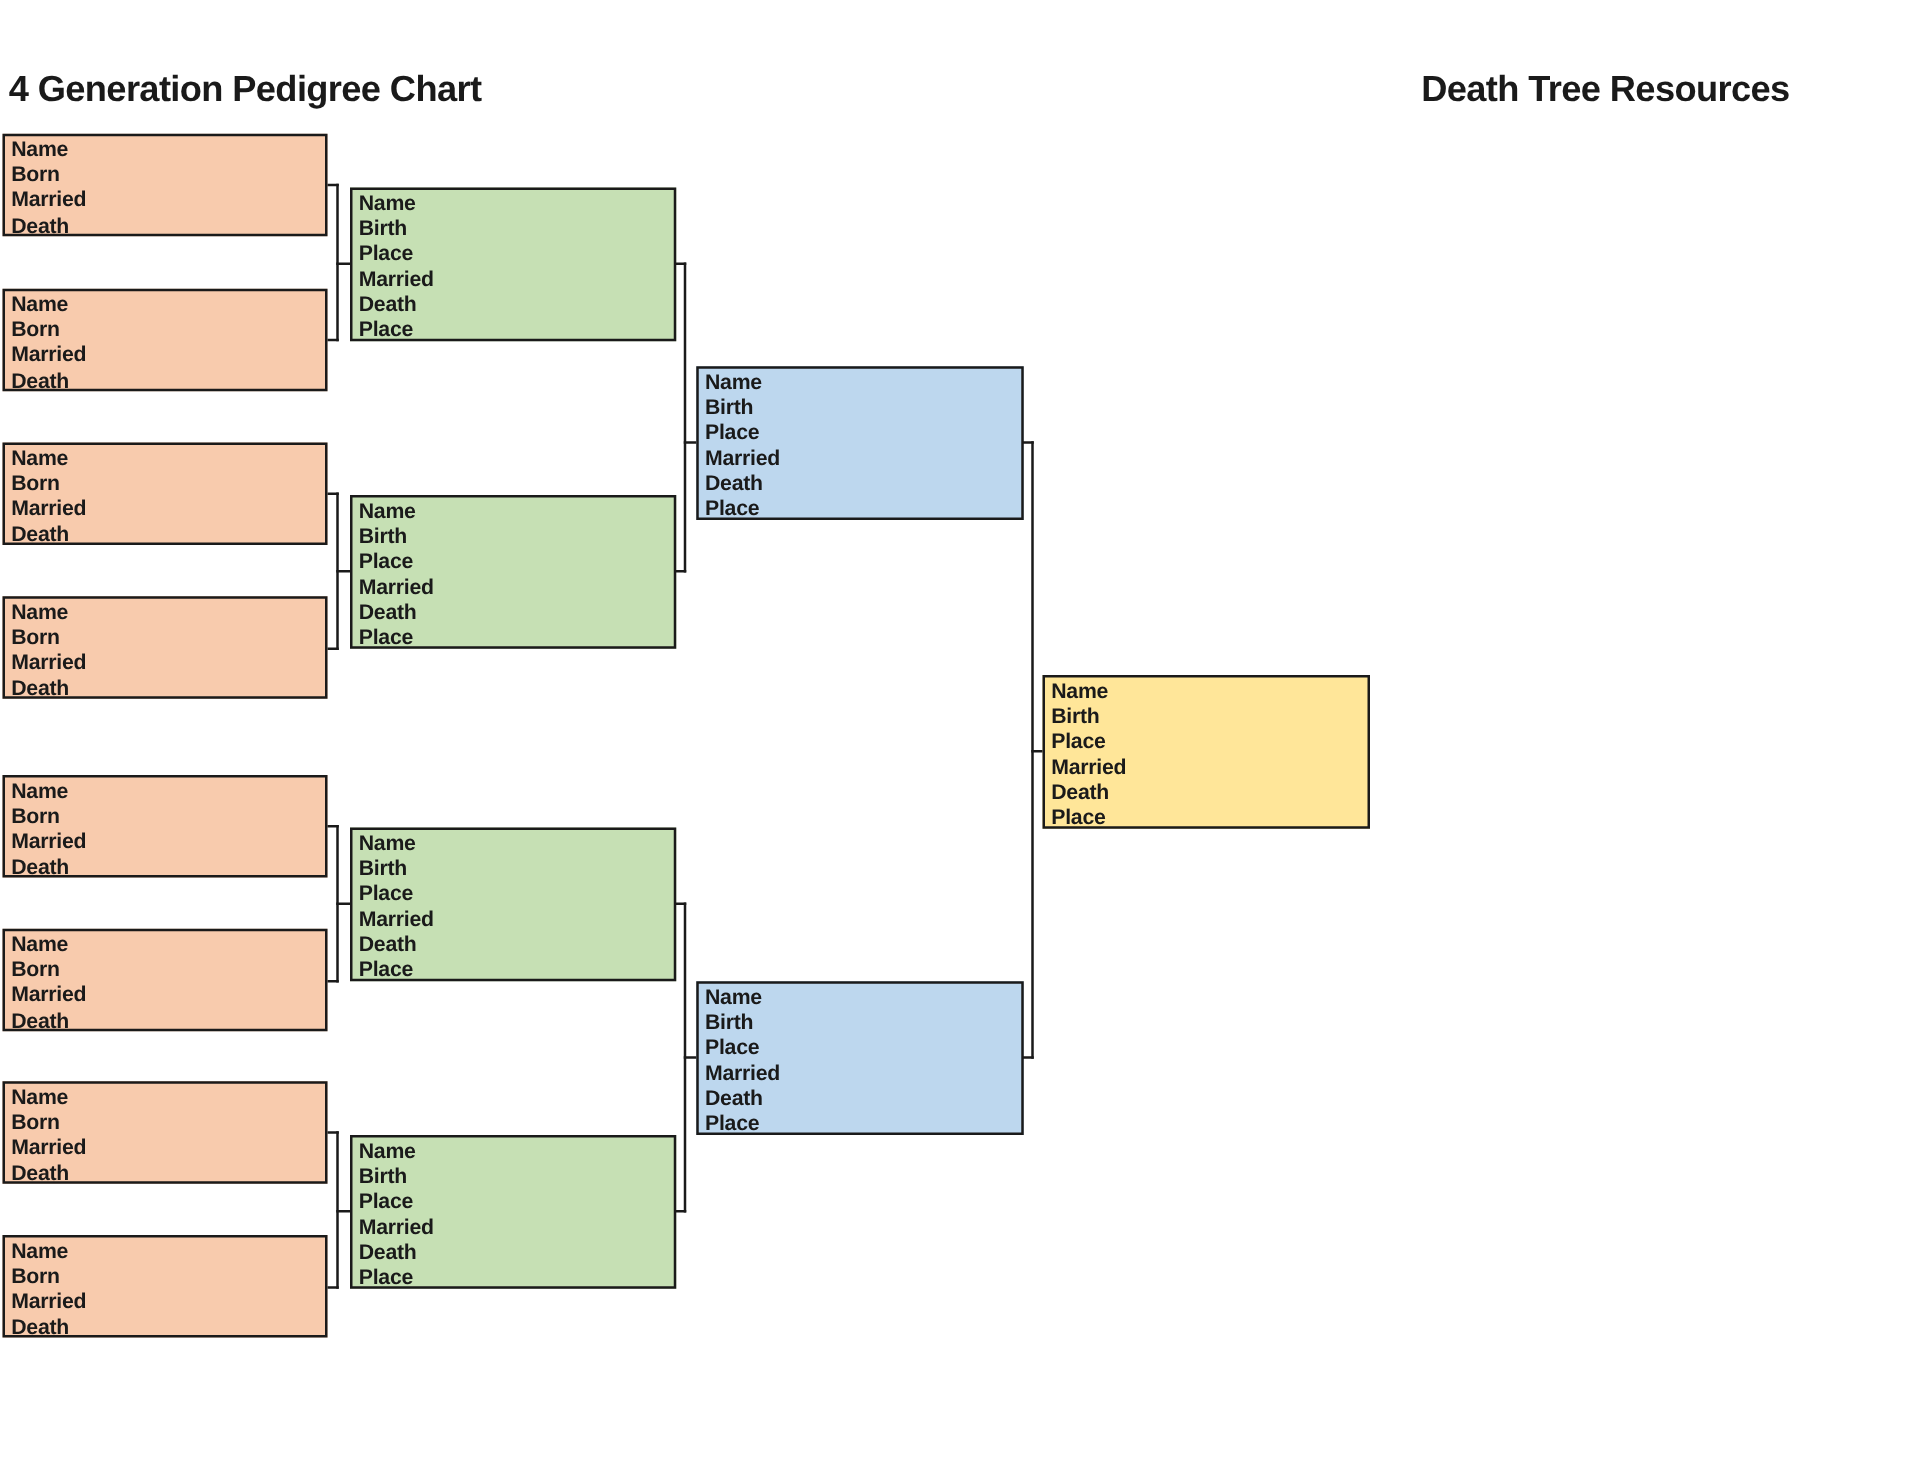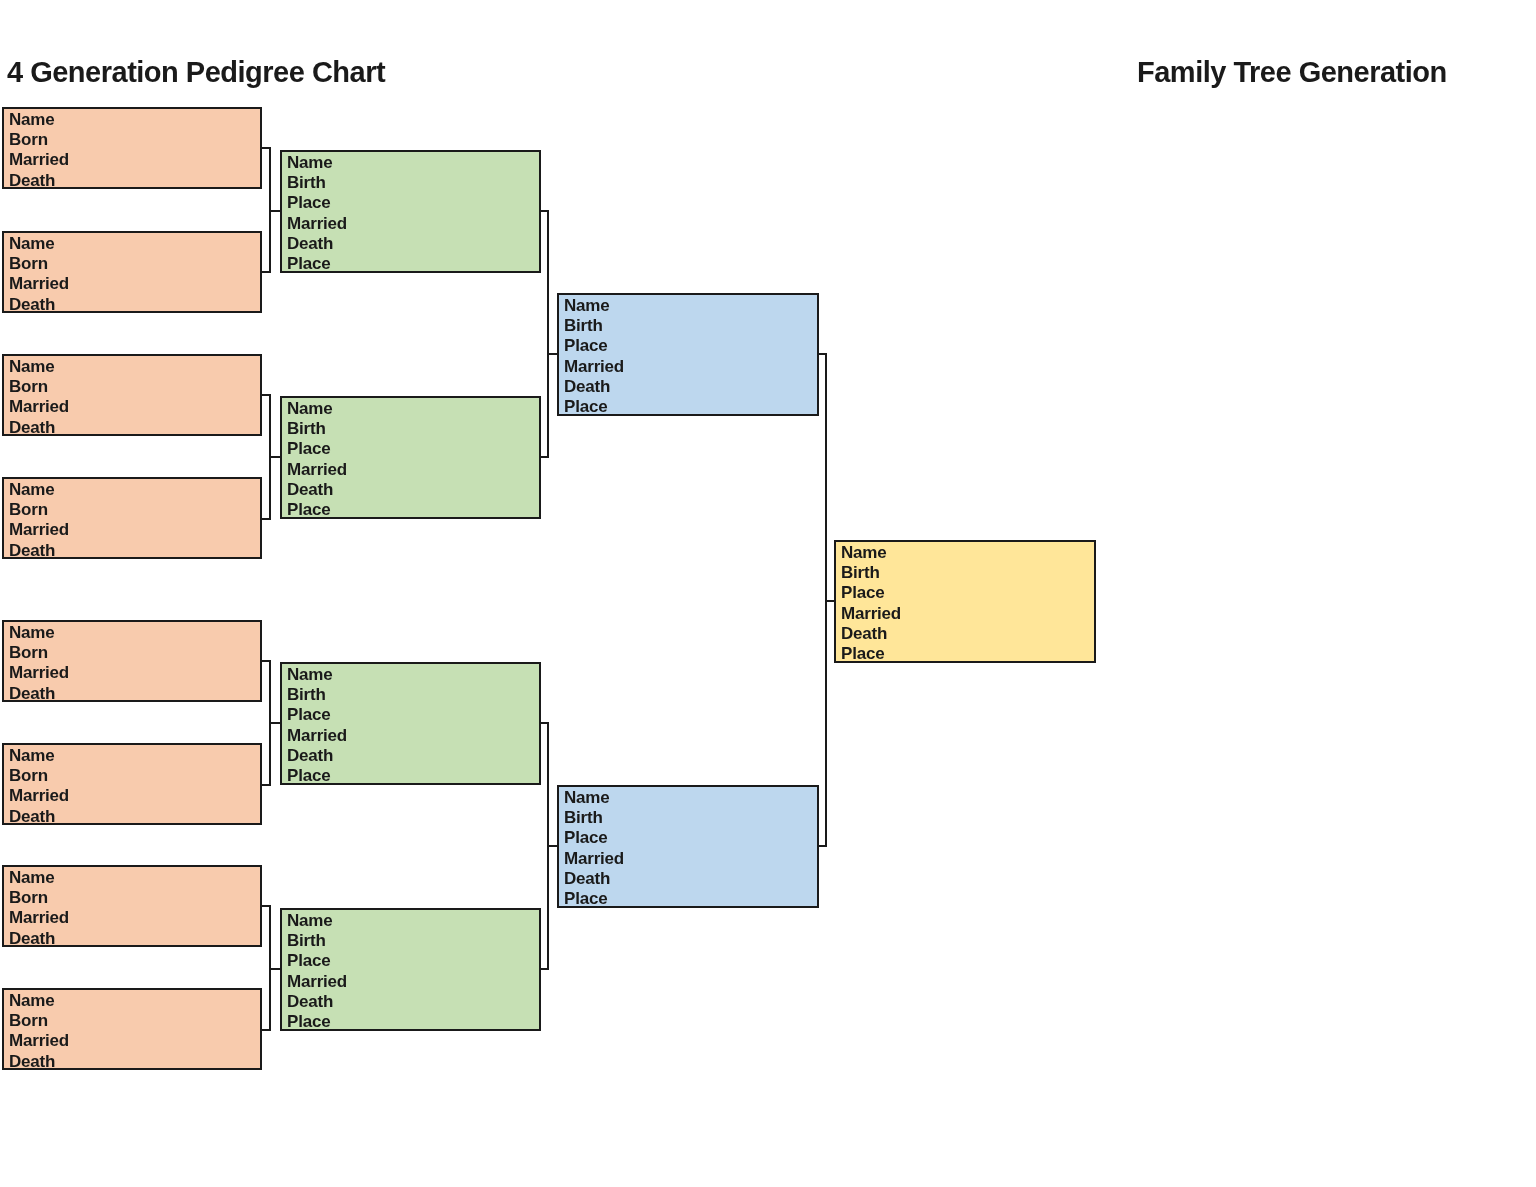--- a/index.html
+++ b/index.html
@@ -51,21 +51,21 @@
     height:2px;
     background:var(--connector);
   }
 </style>
 </head>
 <body>
 
 <div class="page">
 
   <div class="title title-left">4 Generation Pedigree Chart</div>
-  <div class="title title-right">Family Tree Generation</div>
+  <div class="title title-right">Death Tree Resources</div>
 
   <div class="pbox g1" style="left:2px;top:107px">
     <span>Name</span>
     <span>Born</span>
     <span>Married</span>
     <span>Death</span>
   </div>
   <div class="pbox g1" style="left:2px;top:231px">
     <span>Name</span>
     <span>Born</span>

